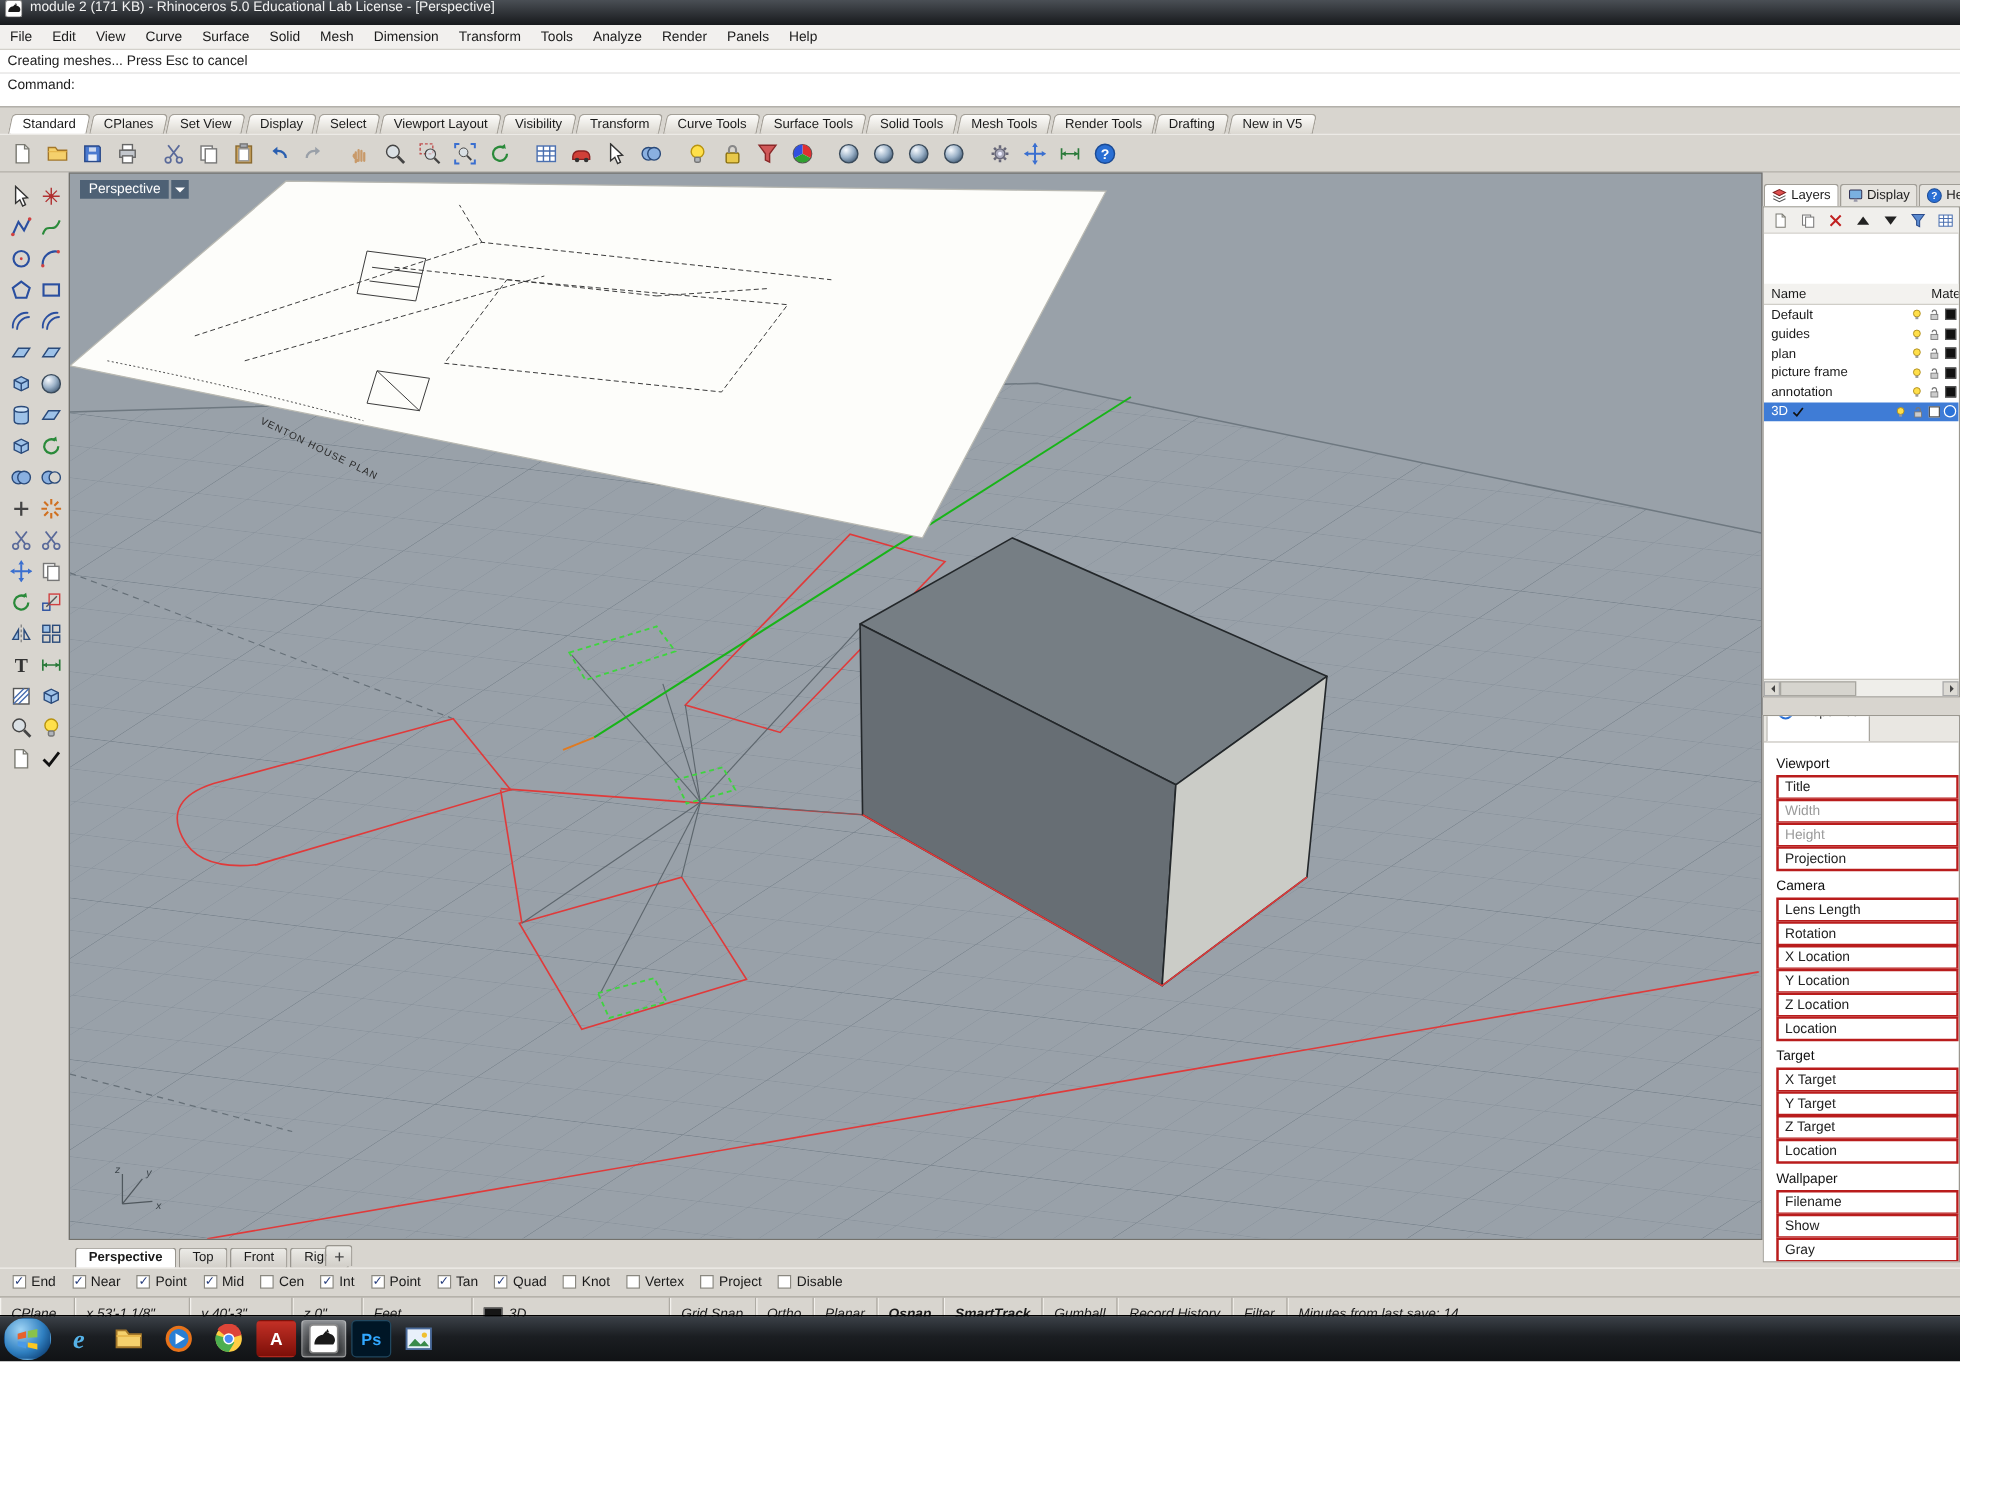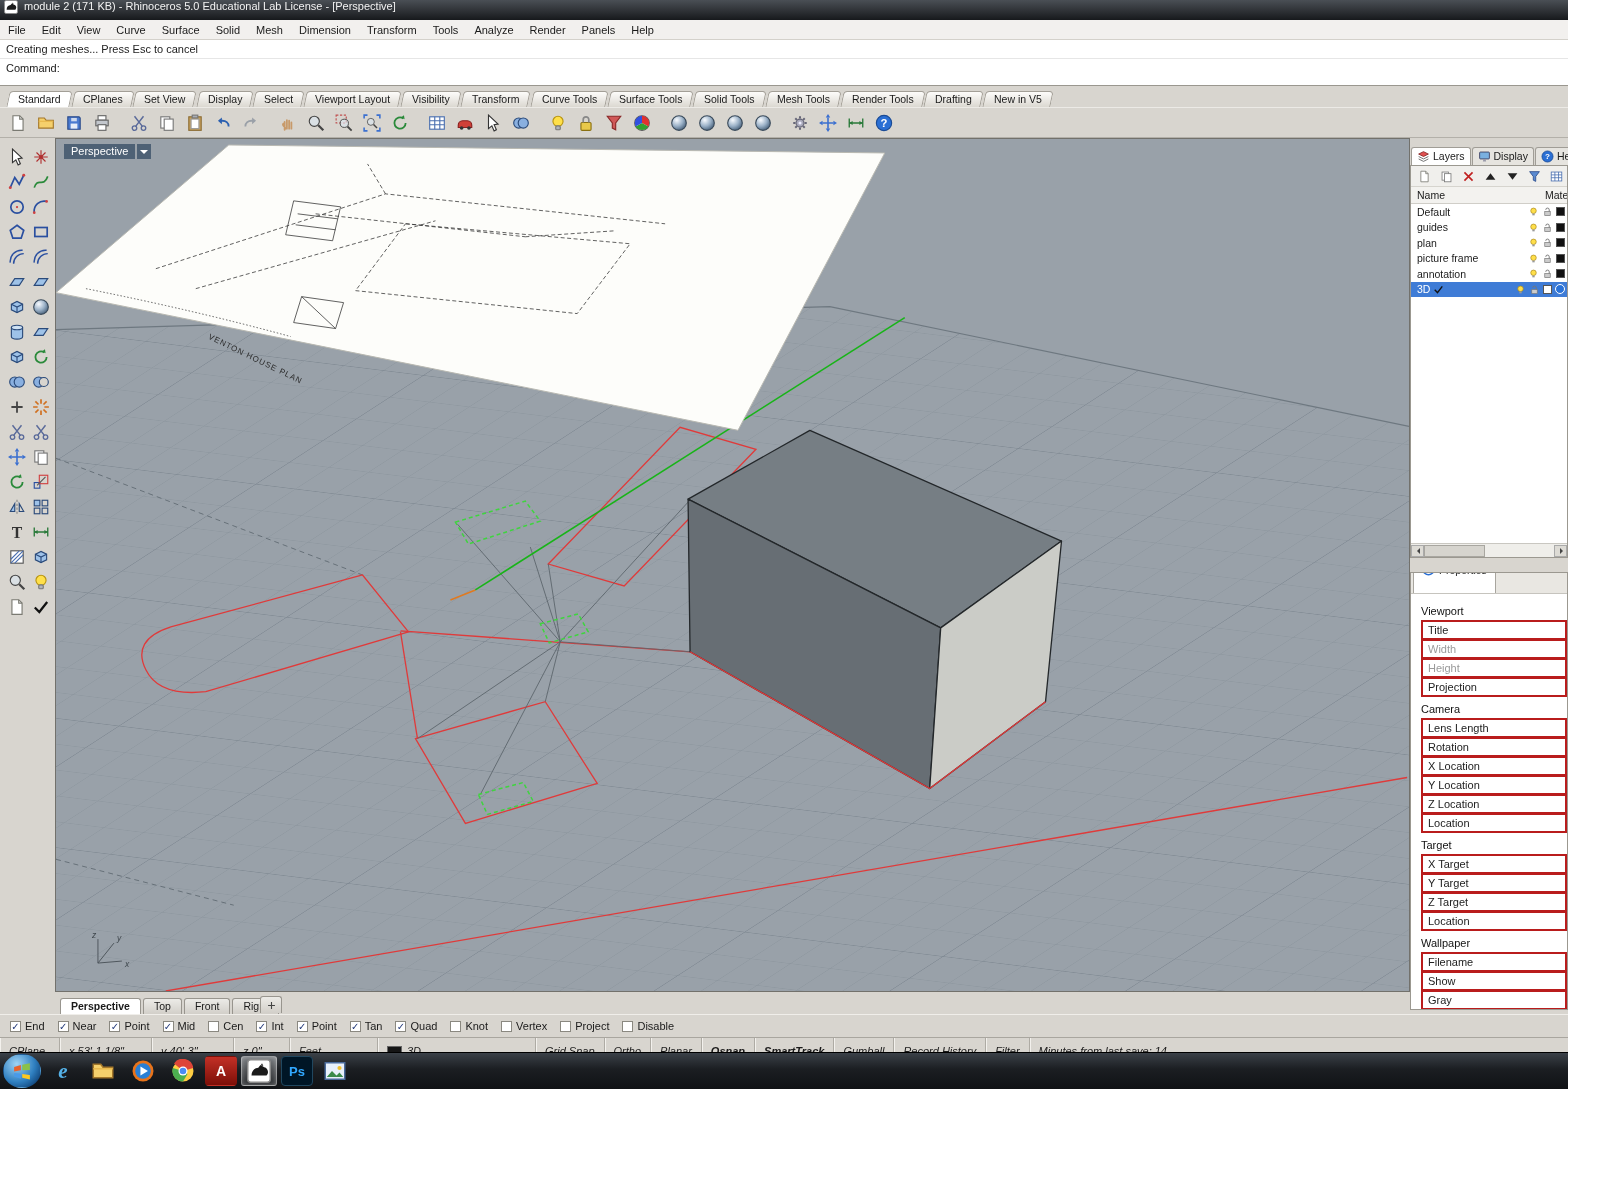--- a/index.html
+++ b/index.html
@@ -54,21 +54,21 @@
   
   .rpanels{position:absolute;right:0;top:0;width:158px;height:876px;padding-top:8px;box-sizing:border-box;overflow:hidden;}
   .ptabs{display:flex;height:19px;gap:1px;padding-left:1px;align-items:flex-end;overflow:hidden;white-space:nowrap;}
   .ptab{display:flex;align-items:center;gap:3px;padding:0 5px 1px;background:#e6e4df;border:1px solid #a09d96;
         border-bottom:none;border-radius:3px 3px 0 0;font-size:10.5px;flex:0 0 auto;height:16px;}
   .ptab.active{background:#fff;}
   .lpanel{height:393px;background:#fff;border:1px solid #9b9890;display:flex;flex-direction:column;overflow:hidden;box-sizing:border-box;}
   .ltoolbar{height:20px;background:#f0efec;border-bottom:1px solid #d6d4ce;display:flex;align-items:center;gap:1px;padding-left:3px;}
   .ltoolbar .tbtn{width:19px;height:18px;}
   .lhead{position:relative;height:16px;line-height:16px;border-bottom:1px solid #d0cec8;background:#f3f2ef;
-         font-size:10.5px;padding-left:6px;overflow:hidden;}
+         font-size:10.5px;padding-left:6px;overflow:hidden;margin-top:40px;}
   .lmate{position:absolute;left:134px;top:0;}
   .llist{flex:1;background:#fff;overflow:hidden;}
   .lrow{display:flex;align-items:center;height:15.5px;font-size:10.5px;padding:0 2px 0 6px;gap:3px;}
   .lrow.current{background:#3f7cd6;color:#fff;}
   .lchk{visibility:hidden;width:11px;height:11px;flex:0 0 auto;}
   .lrow.current .lchk{visibility:visible;}
   .lspacer{flex:1;}
   .lic{width:11px;height:11px;flex:0 0 auto;}
   .lswatch{width:9px;height:9px;border:1px solid #555;flex:0 0 auto;box-sizing:border-box;}
   .lmat{display:none;width:10px;height:10px;border-radius:50%;background:#2a72d8;border:1px solid #fff;flex:0 0 auto;box-sizing:border-box;}
@@ -85,21 +85,21 @@
   .ptab2{display:flex;align-items:center;gap:4px;background:#fff;border:1px solid #a8a59e;border-bottom:none;
          border-radius:3px 3px 0 0;font-size:10.5px;padding:17px 8px;margin-top:46px;}
   .prows{padding-top:4px;}
   .prow{height:16px;line-height:16px;margin:0 0 -1px 10px;border:2px solid #b91c1c;background:#fff;
         font-size:11px;color:#222;padding-left:5px;}
   .prow.section{border-color:transparent;background:transparent;margin-left:3px;margin-top:3px;color:#111;}
   .prow.muted{color:#9a9a9a;}
 
   
   .osnapbar{height:22px;border-top:1px solid #f0eeea;display:flex;align-items:center;gap:13px;padding-left:10px;}
-  .oitem{display:flex;align-items:center;gap:4px;}
+  .oitem{display:flex;gap:4px;}
   .obox{width:11px;height:11px;background:#fff;border:1px solid #8a8880;font-size:10px;line-height:10px;
         text-align:center;color:#233a7a;box-sizing:border-box;}
   .oitem.checked .obox::after{content:"✓";display:block;}
   .statusbar{height:19px;border-top:1px solid #a9a69f;display:flex;}
   .sseg{display:flex;align-items:flex-end;padding:0 9px;border-right:1px solid #aeaba4;
         box-shadow:inset 1px 0 0 #f3f1ed;white-space:nowrap;box-sizing:border-box;font-style:italic;}
   .statusbar .sseg:nth-child(1){width:60px;}
   .statusbar .sseg:nth-child(2){width:92px;}
   .statusbar .sseg:nth-child(3){width:82px;}
   .statusbar .sseg:nth-child(4){width:56px;}

